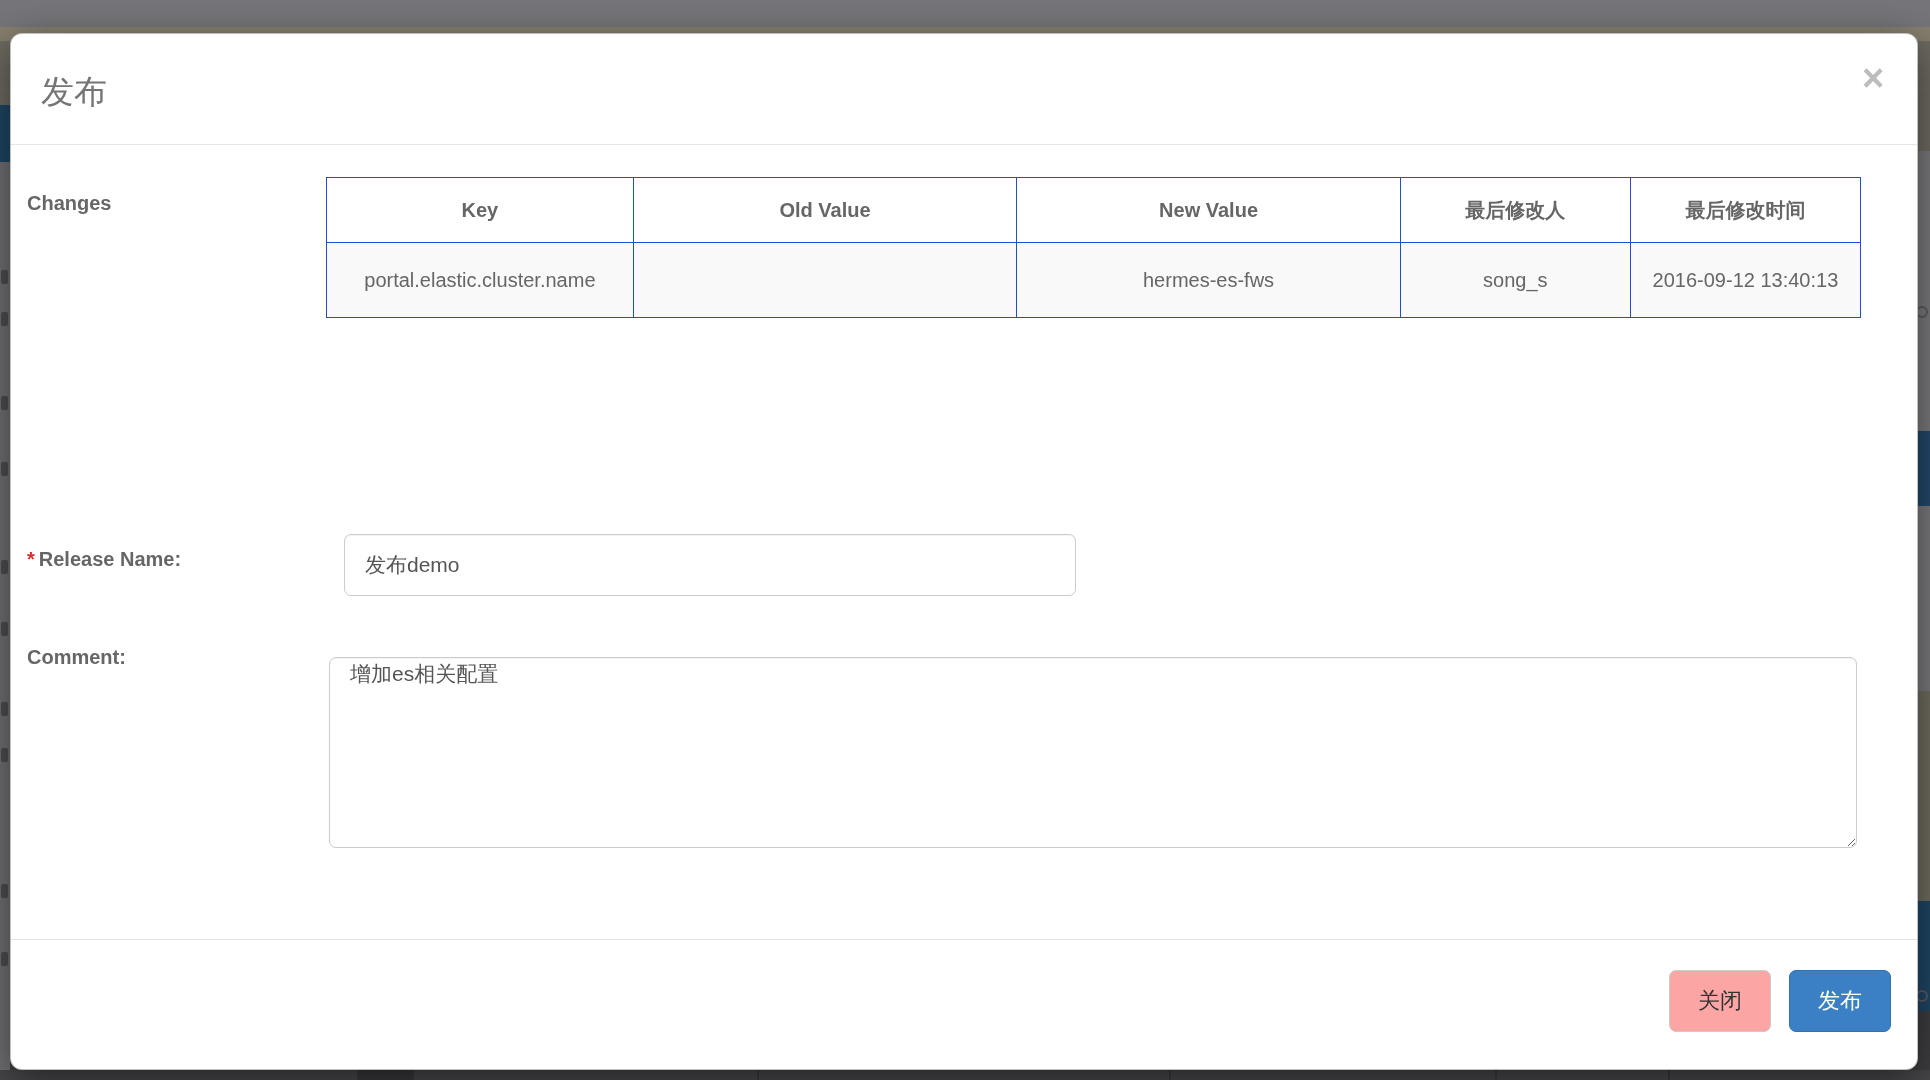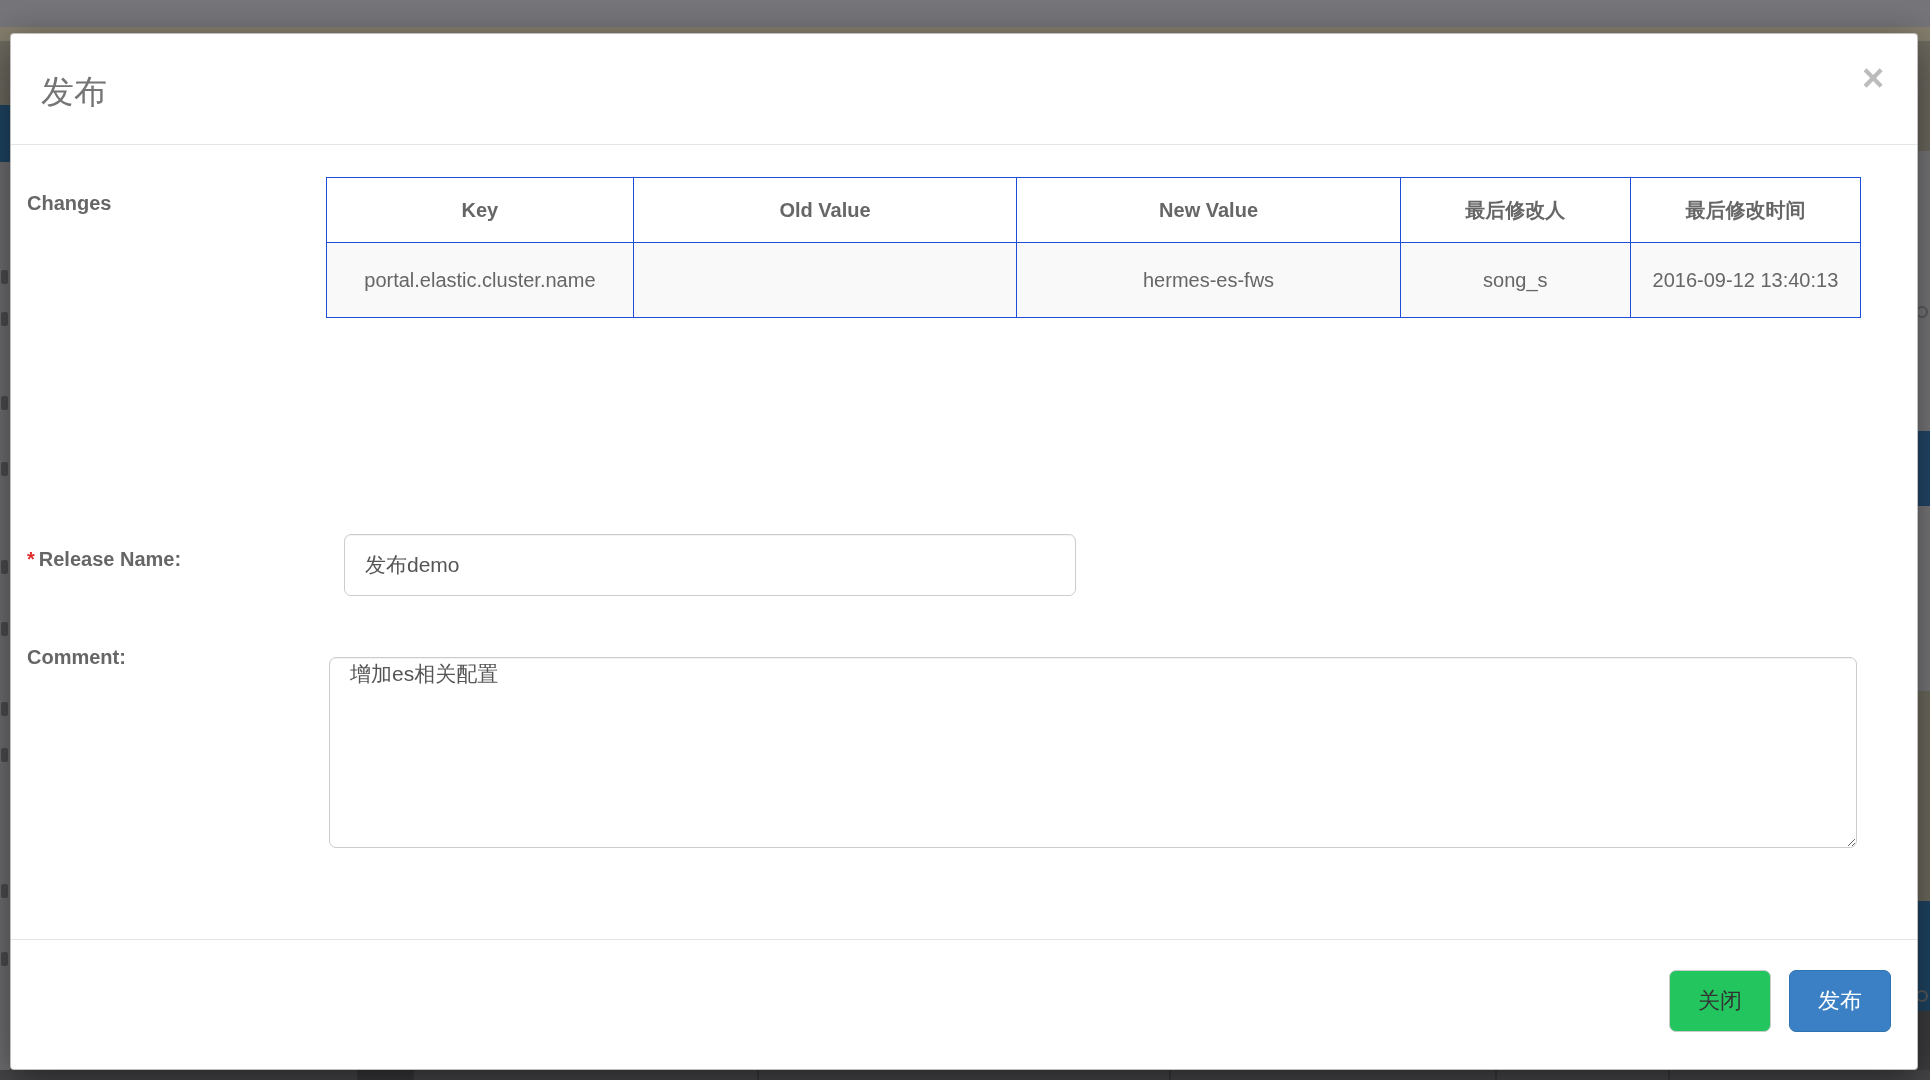--- a/index.html
+++ b/index.html
@@ -22,21 +22,21 @@
   .band-bottom   { top:1070px;height:10px; background:#47474a; }
   .bd-left-strip { position:absolute; left:0; top:162px; width:10px; height:908px; background:#717174; }
   .bd-left-navy  { position:absolute; left:0; top:105px; width:10px; height:57px; background:#1f4664; }
   .bd-frag { position:absolute; background:#4e4e52; width:7px; height:14px; left:1px; border-radius:2px; }
   .bd-vline { position:absolute; top:1070px; width:2px; height:10px; background:#3a3a3d; }
   .bd-cell  { position:absolute; top:1070px; left:357px; width:55px; height:10px; background:#38383b; }
   .bd-dot { position:absolute; width:12px; height:12px; border:2px solid #5c5c60; border-radius:50%; right:2px; }
 
   
   .modal { position:absolute; left:10px; top:33px; width:1908px; height:1037px;
-    background:#fff; border:1px solid rgba(0,0,0,.25); border-radius:4px;
+    background:#fff; border:1px solid rgba(0,0,0,.25); border-radius:12px;
     box-shadow:0 10px 40px rgba(0,0,0,.5); z-index:10; }
 
   .modal-header { position:absolute; left:0; top:0; width:100%; height:111px;
     border-bottom:1px solid #e5e5e5; }
   .modal-title { position:absolute; left:30px; top:36px; font-size:33px;
     color:#757575; font-weight:400; }
   .close-btn { position:absolute; right:22px; top:22px; width:44px; height:44px;
     background:none; border:none; font-size:38px; font-weight:700; color:#bcbcbc;
     line-height:40px; cursor:pointer; }
 
@@ -63,21 +63,21 @@
     border:1px solid #ccc; border-radius:7px; padding:0 20px; font-size:21px; color:#555;
     font-family:"Liberation Sans","DejaVu Sans",sans-serif; resize:vertical;
     box-shadow:inset 0 1px 1px rgba(0,0,0,.05); line-height:1.5; }
 
   
   .modal-footer { position:absolute; left:0; top:905px; width:100%; height:132px;
     border-top:1px solid #e5e5e5; }
   .footer-buttons { position:absolute; right:26px; top:30px; display:flex; gap:18px; }
   .btn { font-size:22px; line-height:30px; padding:15px 28px; border-radius:7px;
     cursor:pointer; font-family:"Liberation Sans","DejaVu Sans",sans-serif; }
-  .btn-default { background:#22c55e; border:1px solid #ccc; color:#333; }
+  .btn-default { background:#fca5a5; border:1px solid #ccc; color:#333; }
   .btn-primary { background:#3b80c4; border:1px solid #3073b0; color:#fff; }
 </style>
 </head>
 <body>
 
 <div class="backdrop">
   <div class="bd-band band-top"></div>
   <div class="bd-band band-tan"></div>
   <div class="bd-band band-olive"></div>
   <div class="bd-band band-gray1"></div>

